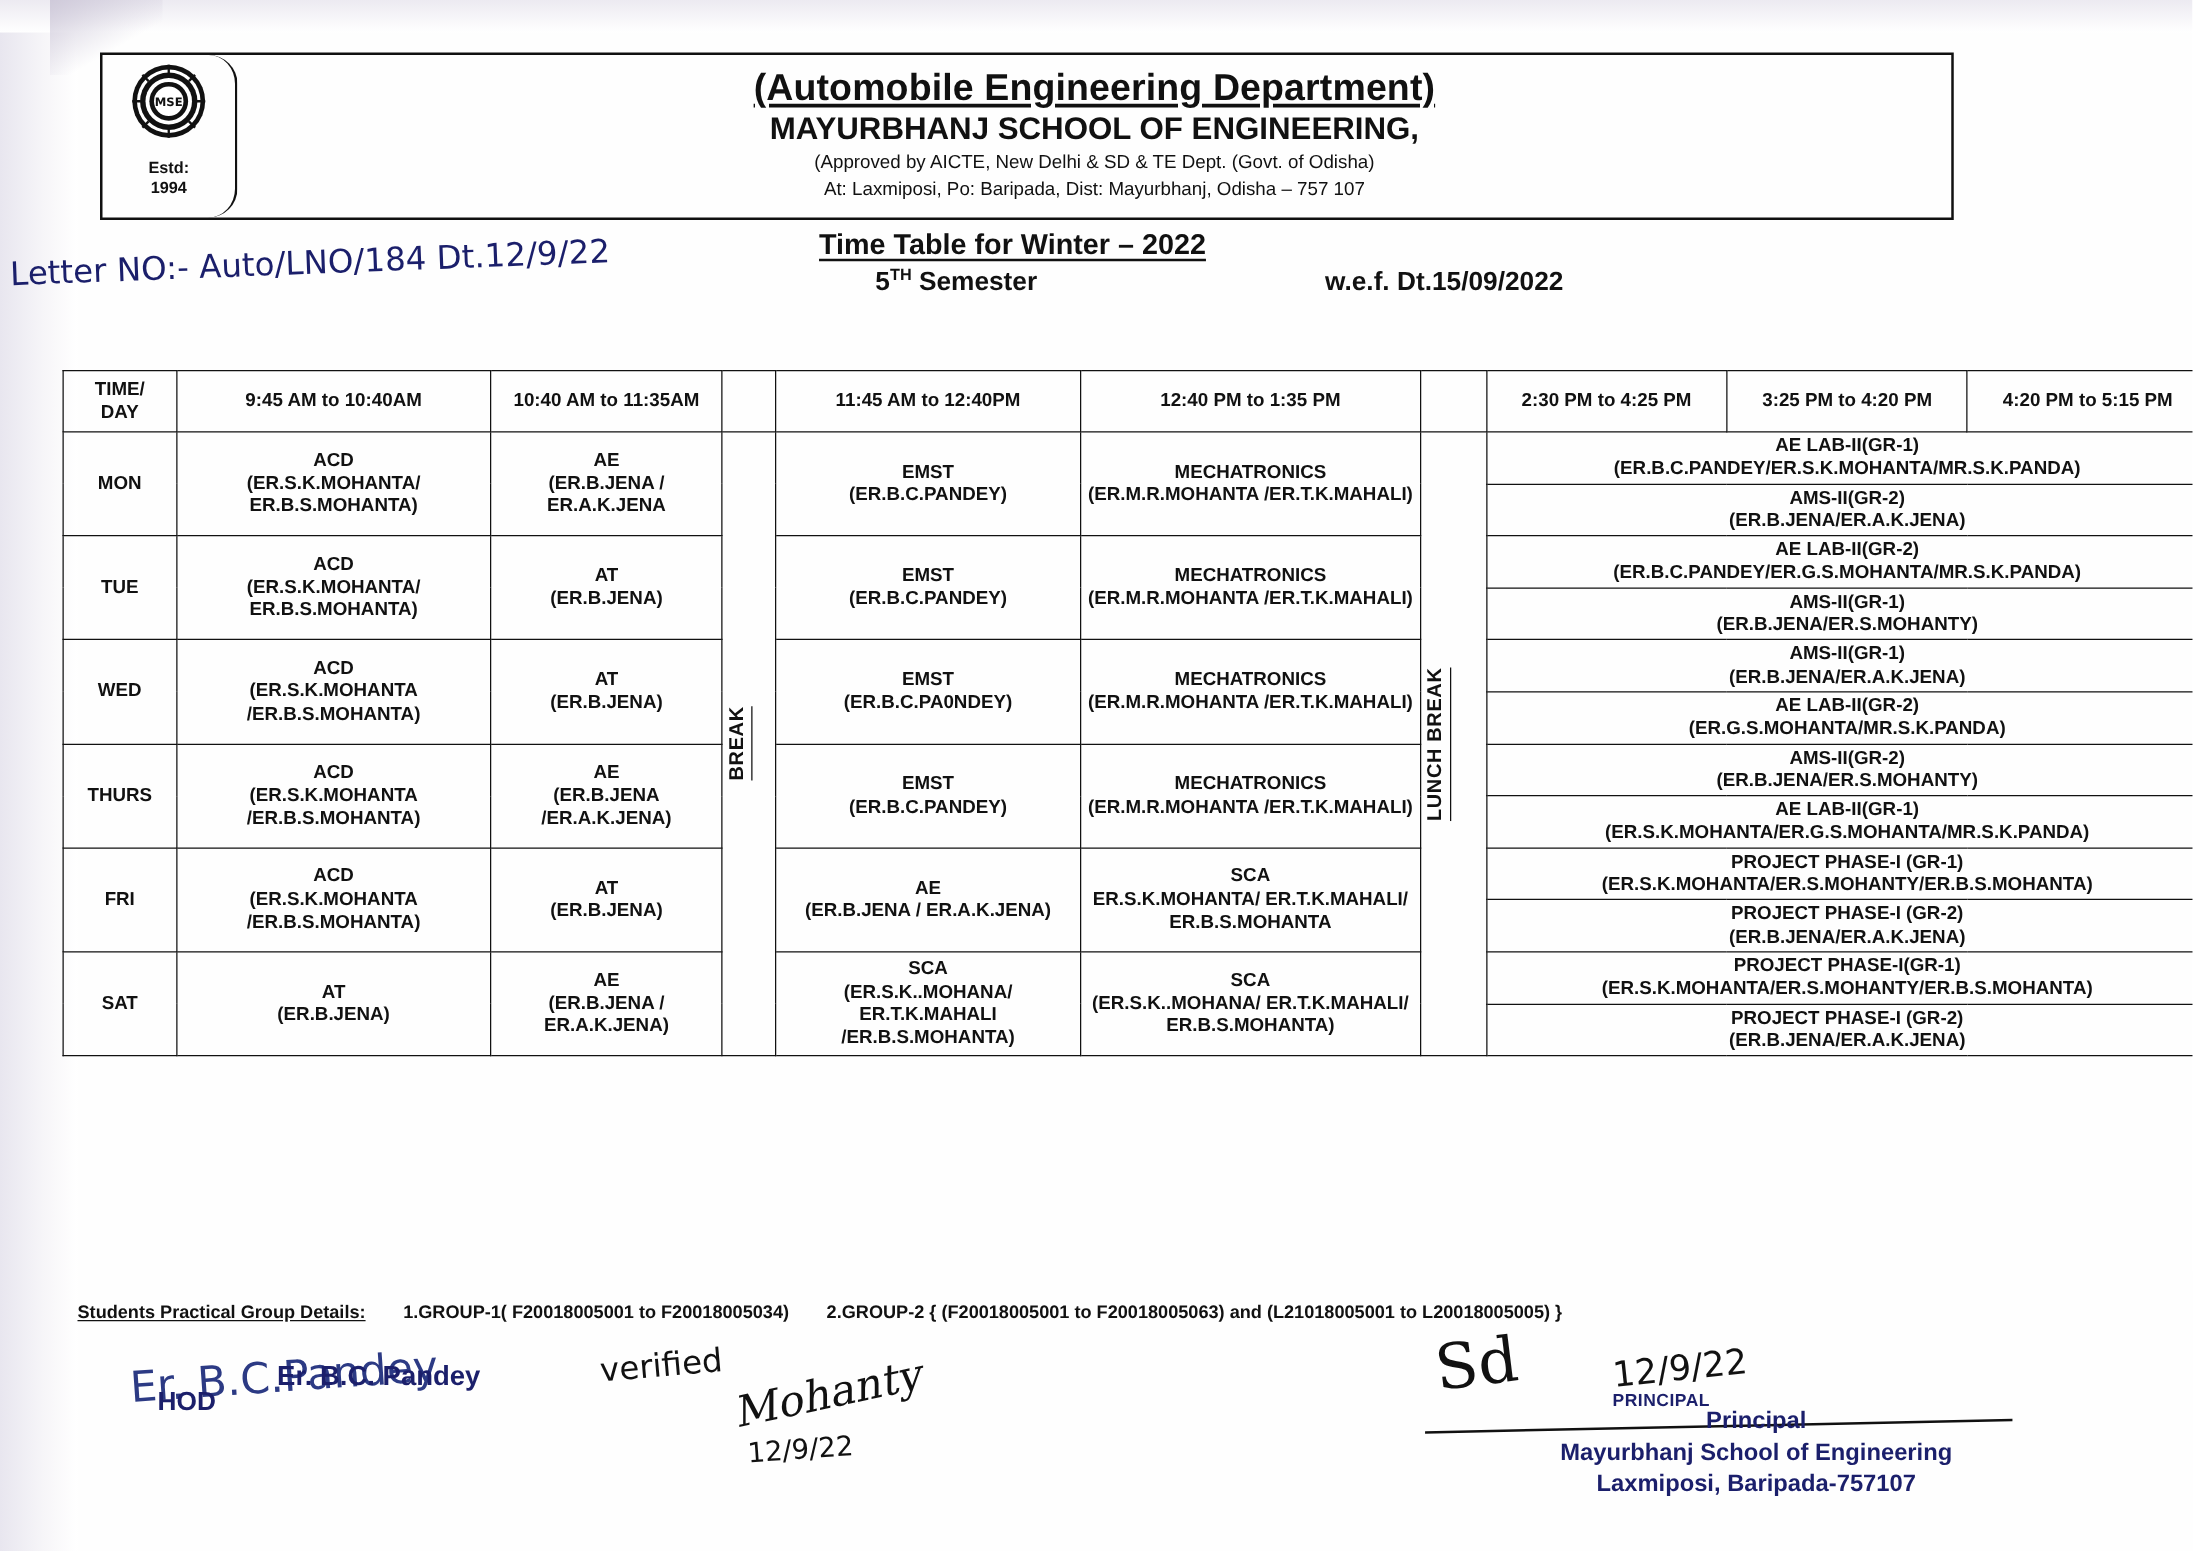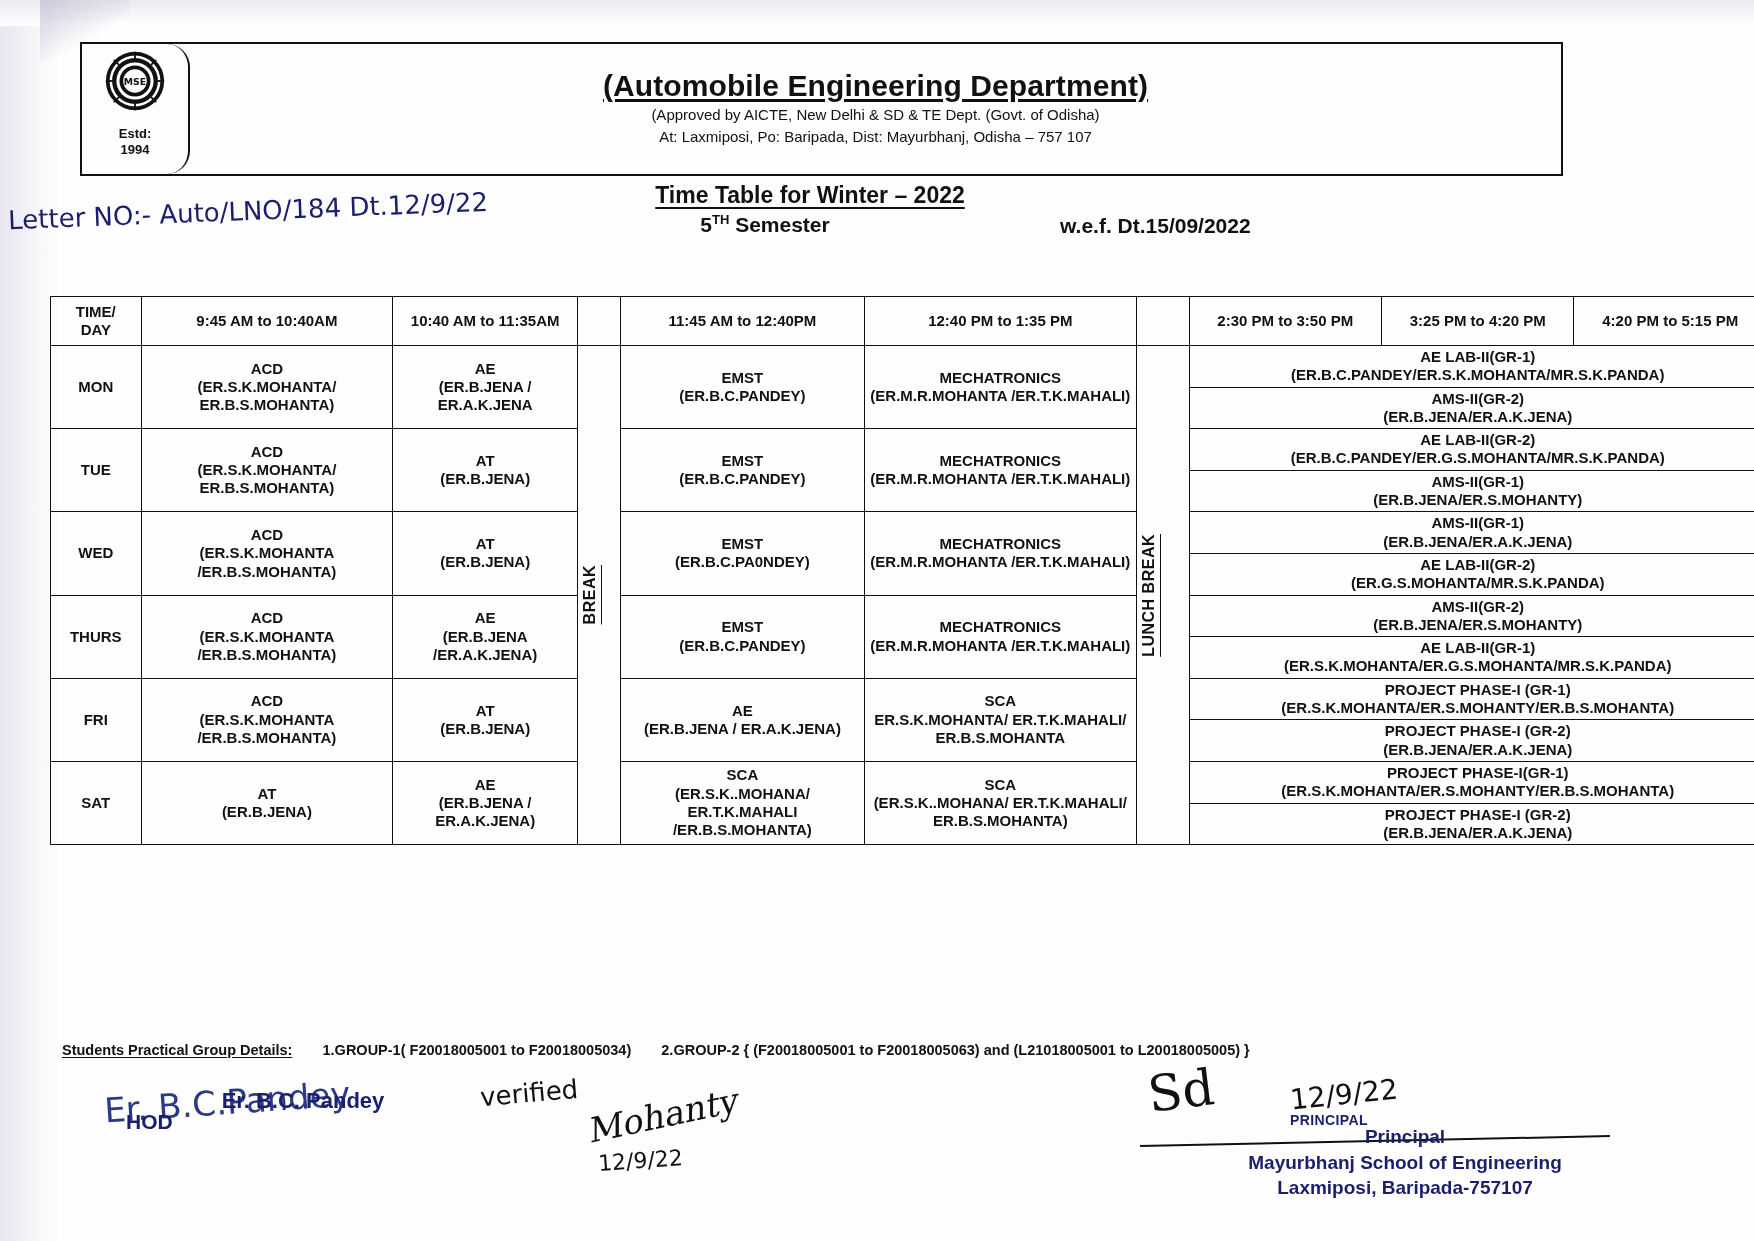--- a/index.html
+++ b/index.html
@@ -256,20 +256,21 @@
           <text x="50" y="56" font-size="15" font-family="DejaVu Sans, sans-serif" font-weight="bold" fill="#111" text-anchor="middle">MSE</text>
         </g>
       </svg>
       <div class="estd">
         <span>Estd:</span><br>
         <span>1994</span>
       </div>
     </div>
     <div class="header-text">
       <div class="dept-line">(Automobile Engineering Department)</div>
+      <div class="school-line">MAYURBHANJ SCHOOL OF ENGINEERING,</div>
       <div class="approved-line">(Approved by AICTE, New Delhi &amp; SD &amp; TE Dept. (Govt. of Odisha)</div>
       <div class="address-line">At: Laxmiposi, Po: Baripada, Dist: Mayurbhanj, Odisha – 757 107</div>
     </div>
   </div>
 
   <div class="title-area">
     <div class="letter-no">Letter NO:- Auto/LNO/184  Dt.12/9/22</div>
     <div class="tt-title">Time Table  for  Winter – 2022</div>
     <div class="tt-sem">
       <span>5</span><sup>TH</sup>
@@ -297,21 +298,21 @@
           <td>
             <span>TIME/</span><br>
             <span>DAY</span>
           </td>
           <td>9:45 AM to 10:40AM</td>
           <td>10:40 AM to 11:35AM</td>
           <td></td>
           <td>11:45 AM to 12:40PM</td>
           <td>12:40 PM to 1:35 PM</td>
           <td></td>
-          <td>2:30 PM to 3:50 PM</td>
+          <td>2:30 PM to 4:25 PM</td>
           <td>3:25 PM to 4:20 PM</td>
           <td>4:20 PM to 5:15 PM</td>
         </tr>
       </thead>
       <tbody>
 
         <tr>
           <td class="dayname" rowspan="2">MON</td>
           <td class="subj" rowspan="2">
             <span class="subj-code">ACD</span>

